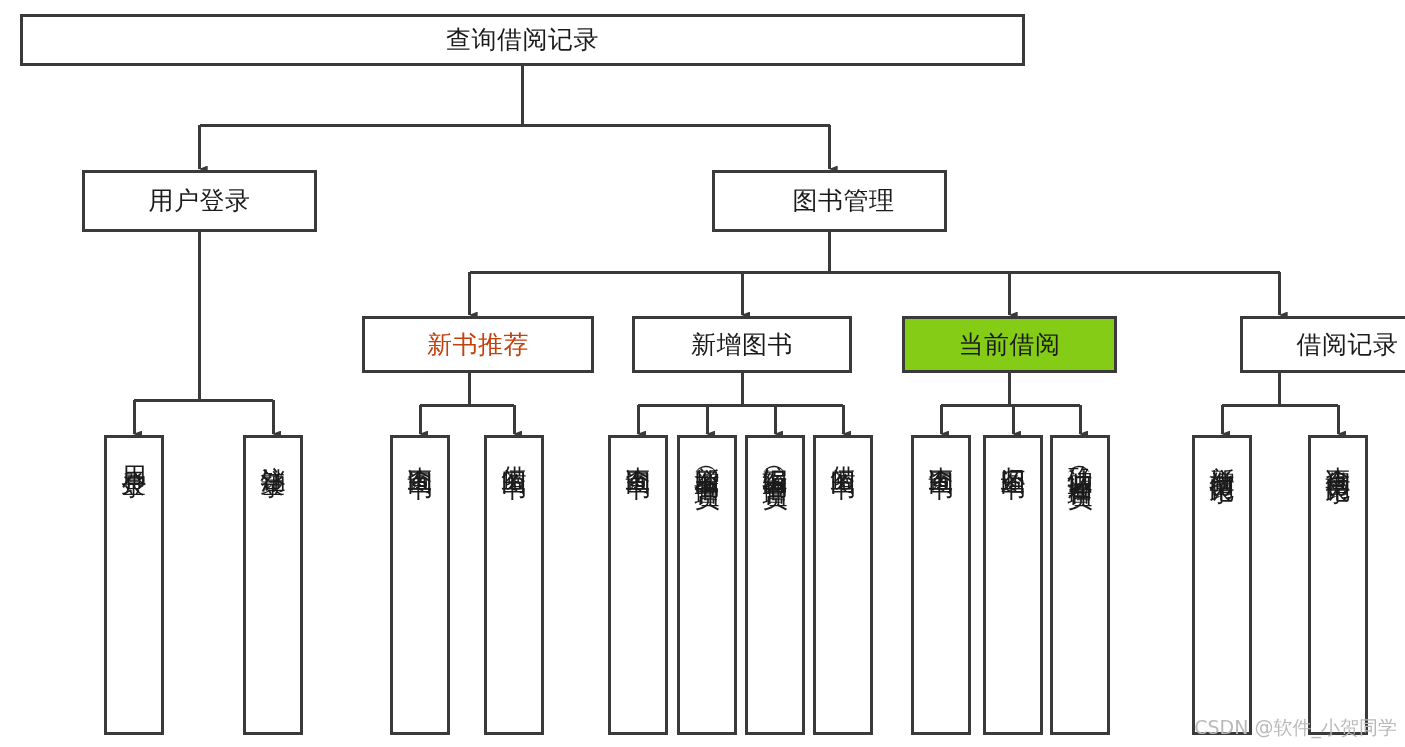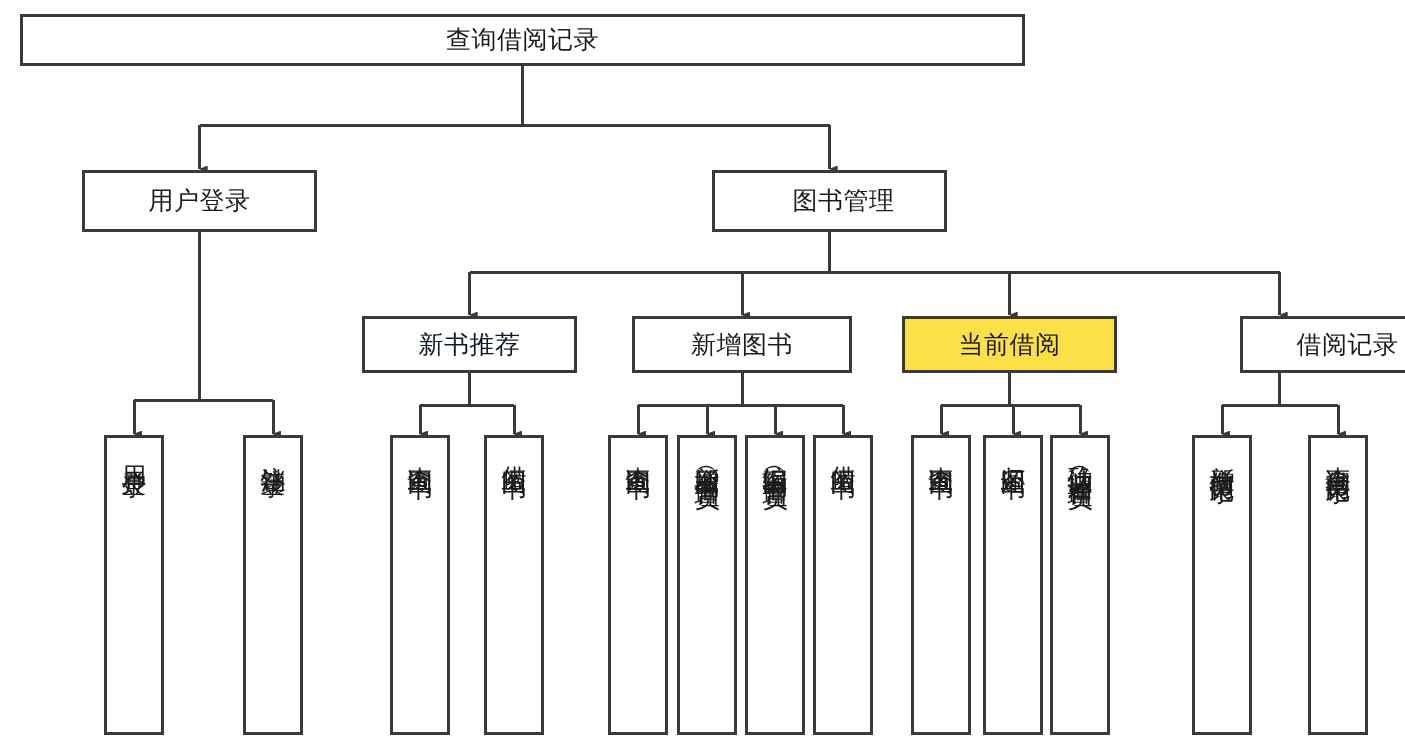--- a/index.html
+++ b/index.html
@@ -123,27 +123,27 @@
   <div id="nodes-layer">
       <div class="node horiz" style="left: 20px; top: 14px; width: 1005px; height: 52px; border-color: rgb(58, 58, 58); background: rgb(255, 255, 255); color: rgb(27, 27, 27);">
         <span class="node-label">查询借阅记录</span>
       </div>
       <div class="node horiz" style="left: 82px; top: 170px; width: 235px; height: 62px; border-color: rgb(58, 58, 58); background: rgb(255, 255, 255); color: rgb(27, 27, 27);">
         <span class="node-label">用户登录</span>
       </div>
       <div class="node horiz" style="left: 712px; top: 170px; width: 235px; height: 62px; border-color: rgb(58, 58, 58); background: rgb(255, 255, 255); color: rgb(27, 27, 27); padding-left: 28px;">
         <span class="node-label">图书管理</span>
       </div>
-      <div class="node horiz" style="left: 362px; top: 316px; width: 215px; height: 57px; border-color: rgb(58, 58, 58); background: rgb(255, 255, 255); color: #0f172a;">
+      <div class="node horiz" style="left: 362px; top: 316px; width: 232px; height: 57px; border-color: rgb(58, 58, 58); background: rgb(255, 255, 255); color: #c2410c;">
         <span class="node-label">新书推荐</span>
       </div>
       <div class="node horiz" style="left: 632px; top: 316px; width: 220px; height: 57px; border-color: rgb(58, 58, 58); background: rgb(255, 255, 255); color: rgb(27, 27, 27);">
         <span class="node-label">新增图书</span>
       </div>
-      <div class="node horiz" style="left: 902px; top: 316px; width: 215px; height: 57px; border-color: rgb(58, 58, 58); background: #fde047; color: rgb(27, 27, 27);">
+      <div class="node horiz" style="left: 902px; top: 316px; width: 215px; height: 57px; border-color: rgb(58, 58, 58); background: #84cc16; color: rgb(27, 27, 27);">
         <span class="node-label">当前借阅</span>
       </div>
       <div class="node horiz" style="left: 1240px; top: 316px; width: 215px; height: 57px; border-color: rgb(58, 58, 58); background: rgb(255, 255, 255); color: rgb(27, 27, 27);">
         <span class="node-label">借阅记录</span>
       </div>
       <div class="node vert" style="left: 104px; top: 435px; width: 60px; height: 300px; border-color: rgb(58, 58, 58); background: rgb(255, 255, 255); color: rgb(27, 27, 27);">
         <span class="node-label">用户登录</span>
       </div>
       <div class="node vert" style="left: 243px; top: 435px; width: 60px; height: 300px; border-color: rgb(58, 58, 58); background: rgb(255, 255, 255); color: rgb(27, 27, 27);">
         <span class="node-label">注销登录</span>
@@ -175,13 +175,14 @@
       <div class="node vert" style="left: 1050px; top: 435px; width: 60px; height: 300px; border-color: rgb(58, 58, 58); background: rgb(255, 255, 255); color: rgb(27, 27, 27);">
         <span class="node-label">确认归还（管理员）</span>
       </div>
       <div class="node vert" style="left: 1192px; top: 435px; width: 60px; height: 300px; border-color: rgb(58, 58, 58); background: rgb(255, 255, 255); color: rgb(27, 27, 27);">
         <span class="node-label">新增借阅记录</span>
       </div>
       <div class="node vert" style="left: 1308px; top: 435px; width: 60px; height: 300px; border-color: rgb(58, 58, 58); background: rgb(255, 255, 255); color: rgb(27, 27, 27);">
         <span class="node-label">查询借阅记录</span>
       </div>
     </div>
+  <div id="watermark">CSDN @软件_小贺同学</div>
 </div>
 
 </body></html>

